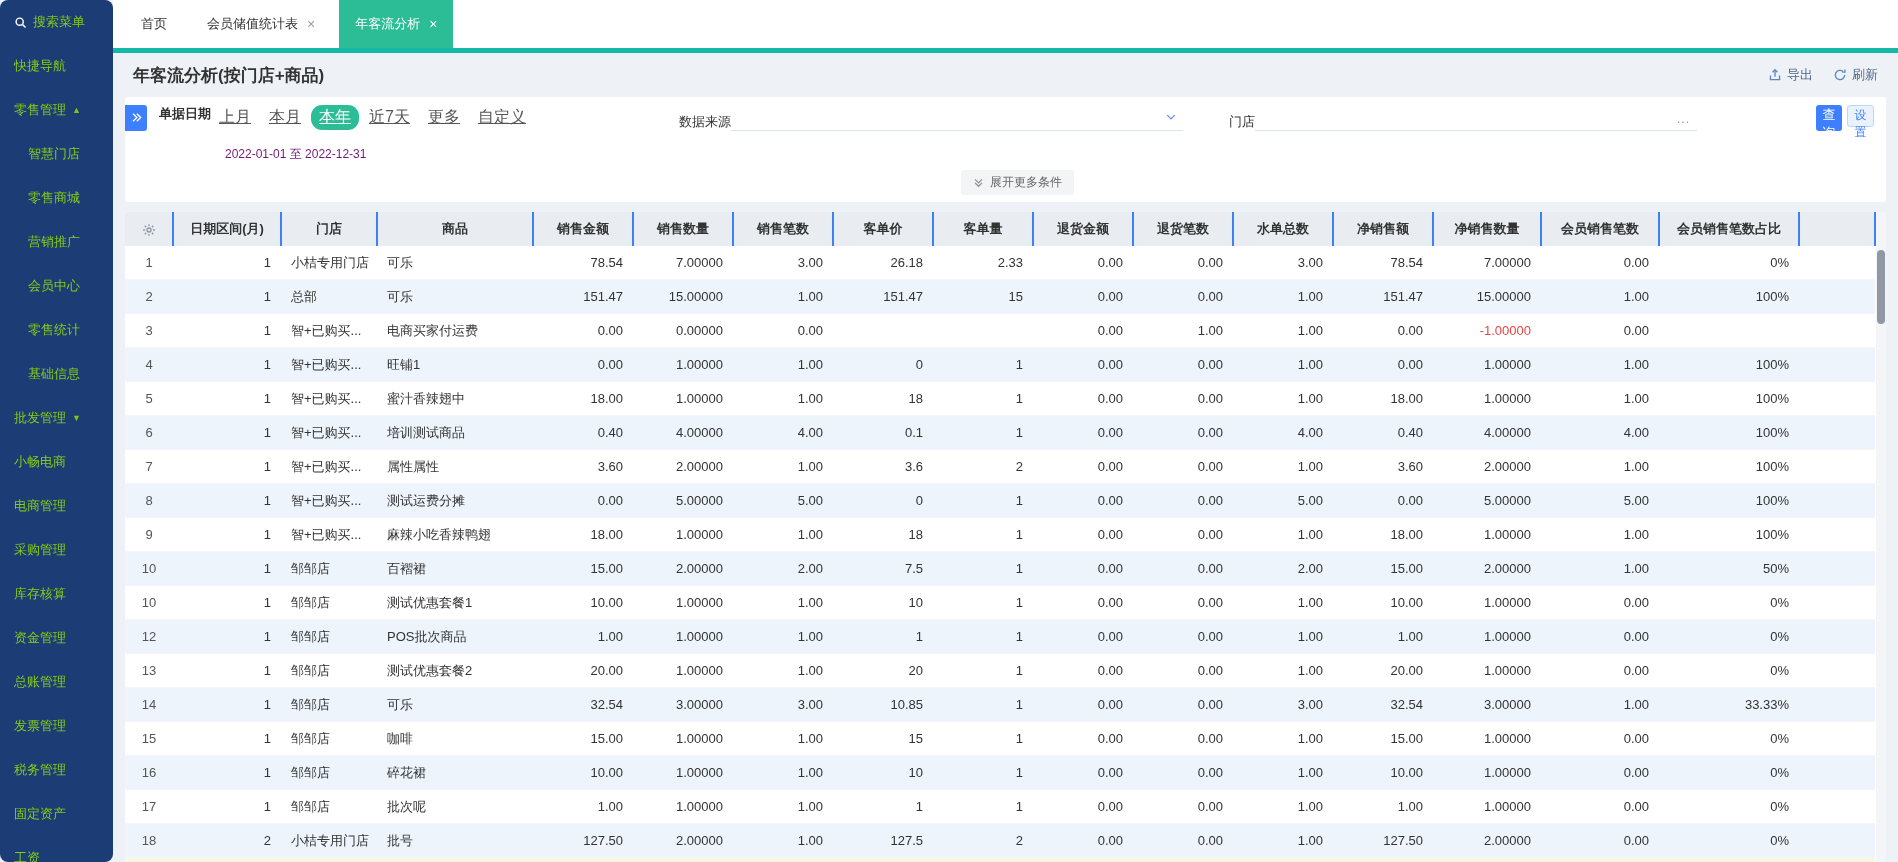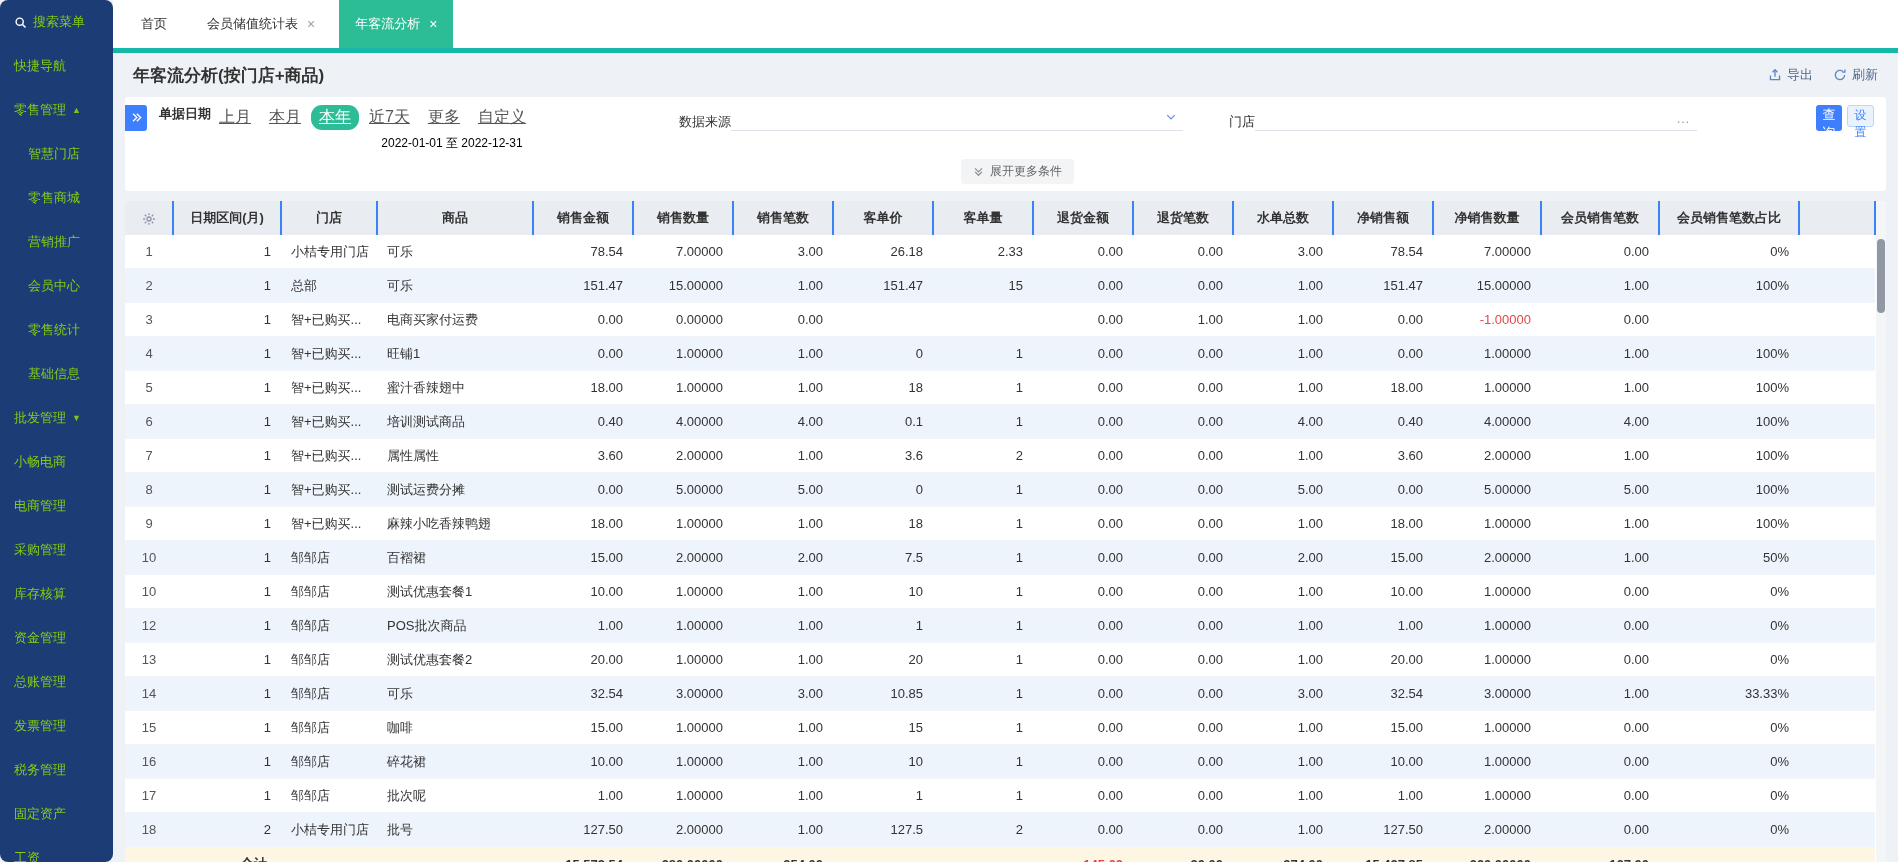--- a/index.html
+++ b/index.html
@@ -38,21 +38,21 @@
   .filter-card{margin:0 12px;background:#fff;border-radius:3px;position:relative;padding:8px 10px 4px 34px;flex:0 0 auto;}
   .expand-handle{position:absolute;left:0;top:8px;width:22px;height:26px;background:var(--c-accent,#3d7fff);
     border-radius:0 3px 3px 0;display:flex;align-items:center;justify-content:center;color:#fff;cursor:pointer;}
   .filter-main{display:flex;align-items:flex-start;}
   .f-left{width:520px;flex:0 0 520px;}
   .f-row1{display:flex;align-items:flex-start;height:26px;}
   .f-label{font-size:13px;color:#333;font-weight:600;white-space:nowrap;}
   .f-label.plain{font-weight:400;}
   .opt{font-size:16px;color:#555;padding:2px 8px;border-radius:11px;cursor:pointer;white-space:nowrap;text-decoration:underline;}
   .opt.selected{background:var(--c-green,#2cbd96);color:#fff;}
-  .f-row2{margin-left:66px;margin-top:4px;font-size:12px;color:#000000;cursor:pointer;text-align:center;}
+  .f-row2{margin-left:66px;margin-top:15px;font-size:12px;color:#701a75;cursor:pointer;}
   .f-field{display:flex;align-items:flex-end;height:26px;}
   .f-input{border-bottom:1px solid #dde1e8;height:25px;display:flex;align-items:center;justify-content:flex-end;padding:0 6px;cursor:pointer;}
   .f-field.source .f-input{width:440px;color:#6f8fd8;}
   .f-field.store{flex:1;margin-left:46px;min-width:0;}
   .f-field.store .f-input{flex:1;max-width:430px;color:#9aa1ab;font-size:14px;letter-spacing:1px;}
   .f-buttons{margin-left:26px;margin-right:2px;display:flex;flex-direction:row;gap:5px;width:58px;flex:0 0 58px;}
   .btn-primary{background:var(--c-accent,#3d7fff);color:#fff;border:none;height:26px;border-radius:3px;font-size:13px;cursor:pointer;font-family:inherit;}
   .btn-secondary{background:#eaf2fe;color:var(--c-accent,#3d7fff);border:1px solid #bcd6fb;height:22px;border-radius:3px;font-size:12px;cursor:pointer;font-family:inherit;}
   .expand-more-row{display:flex;justify-content:center;padding:7px 0 3px;}
   .expand-more{display:flex;align-items:center;gap:6px;font-size:12px;color:#666;background:#f2f4f6;padding:4px 12px;border-radius:3px;cursor:pointer;}

